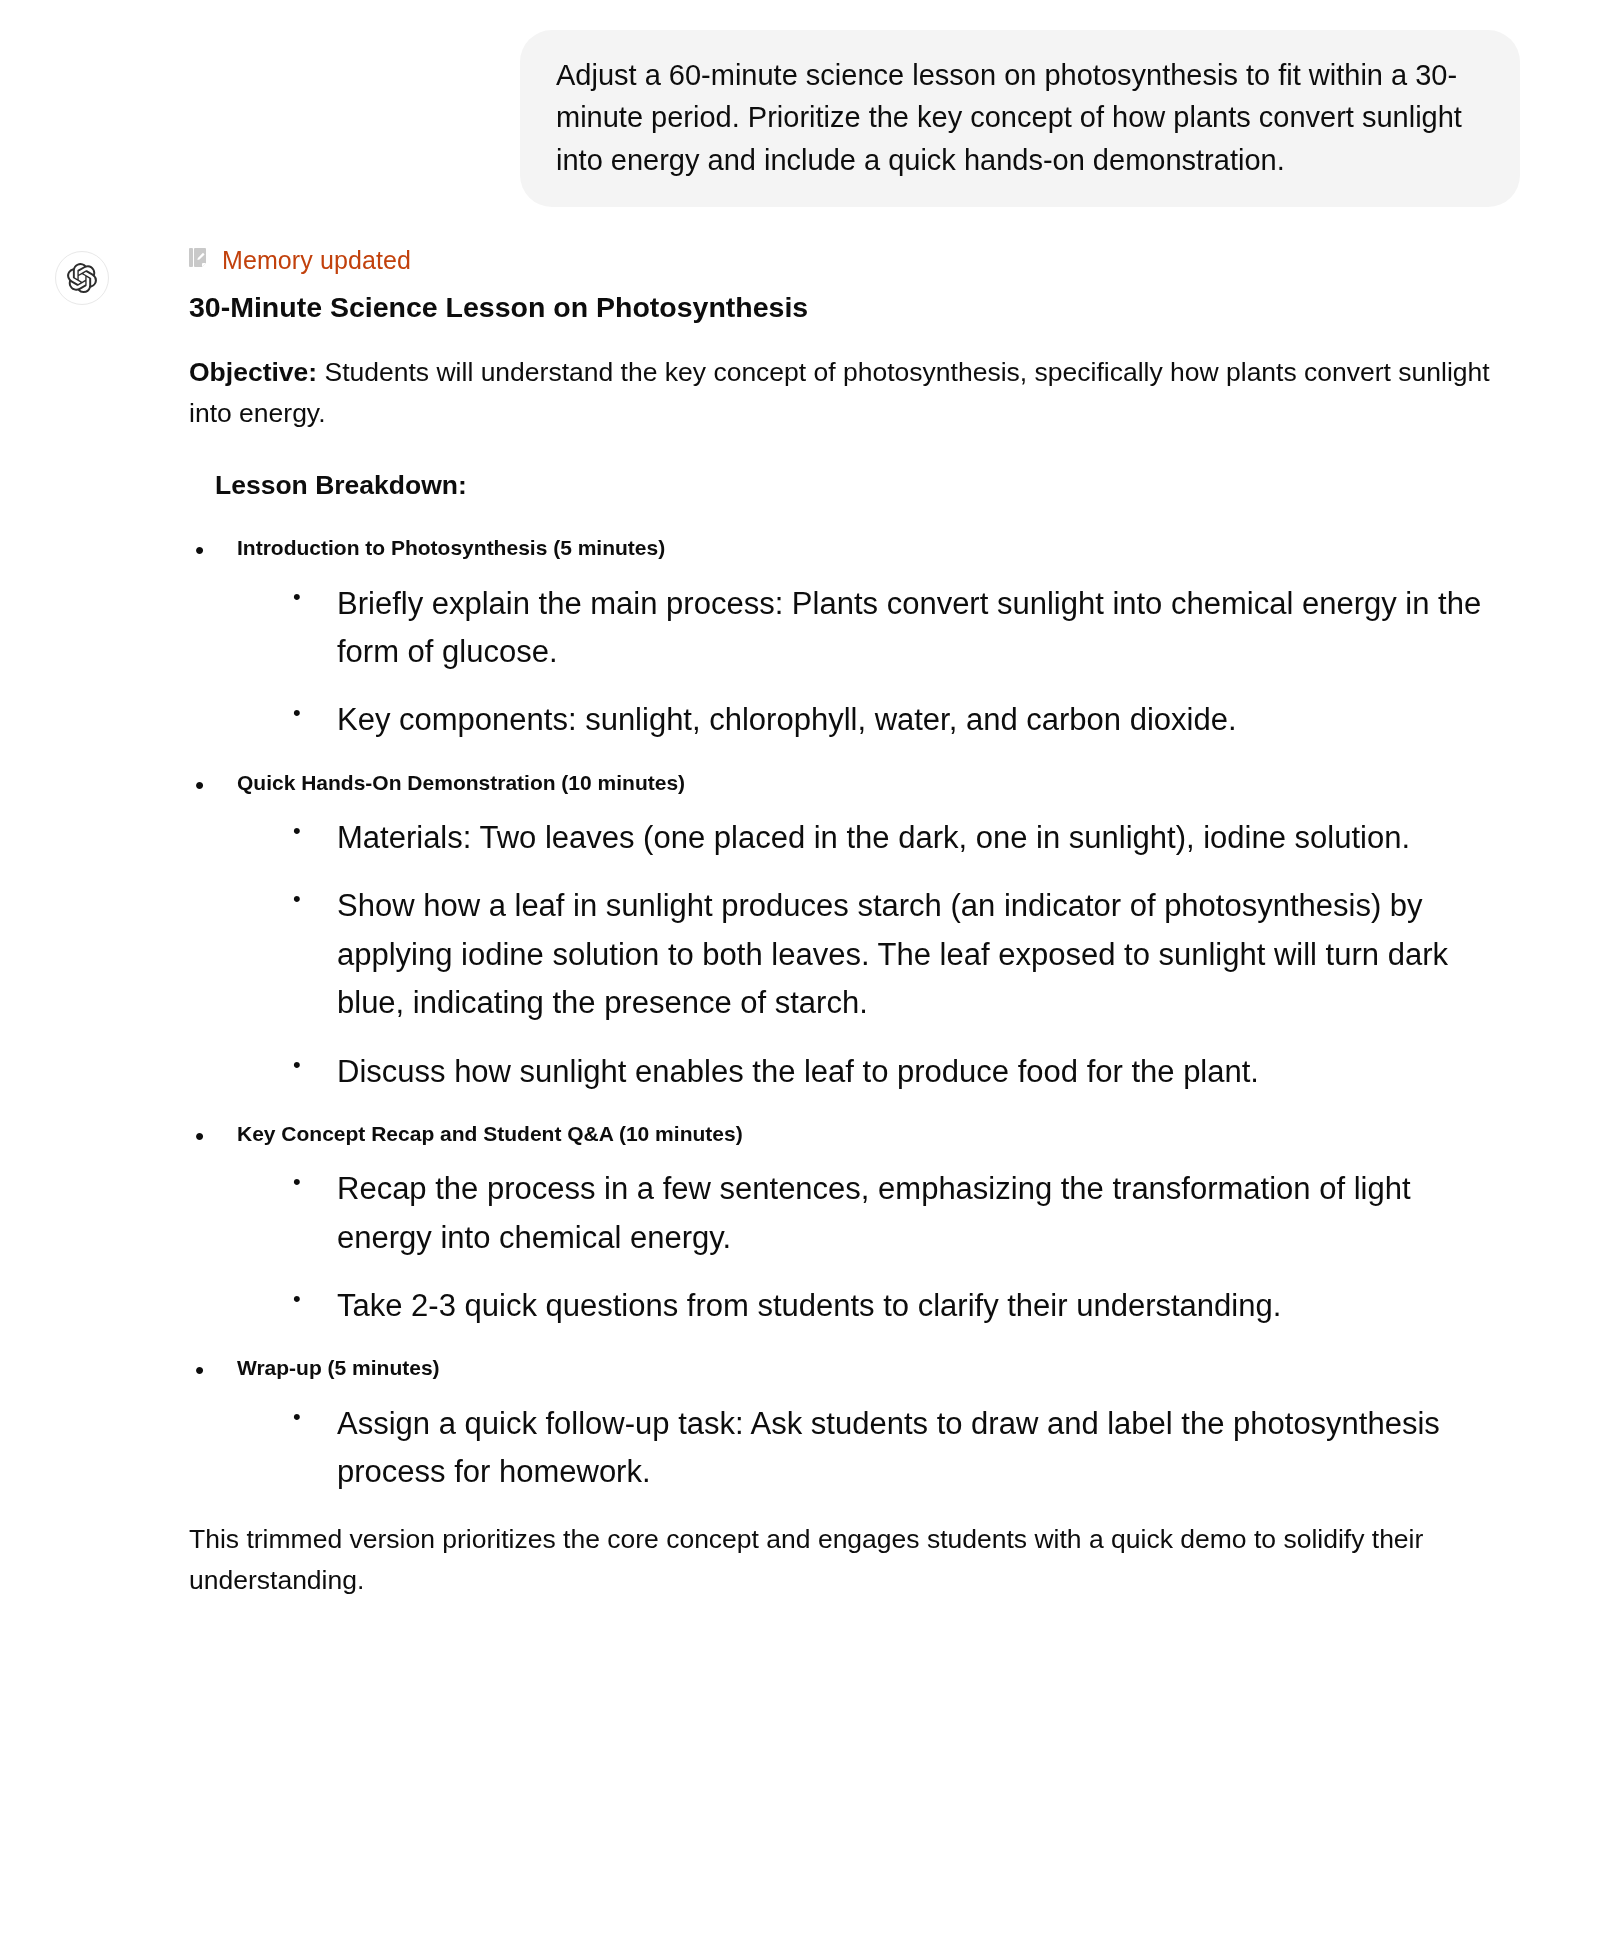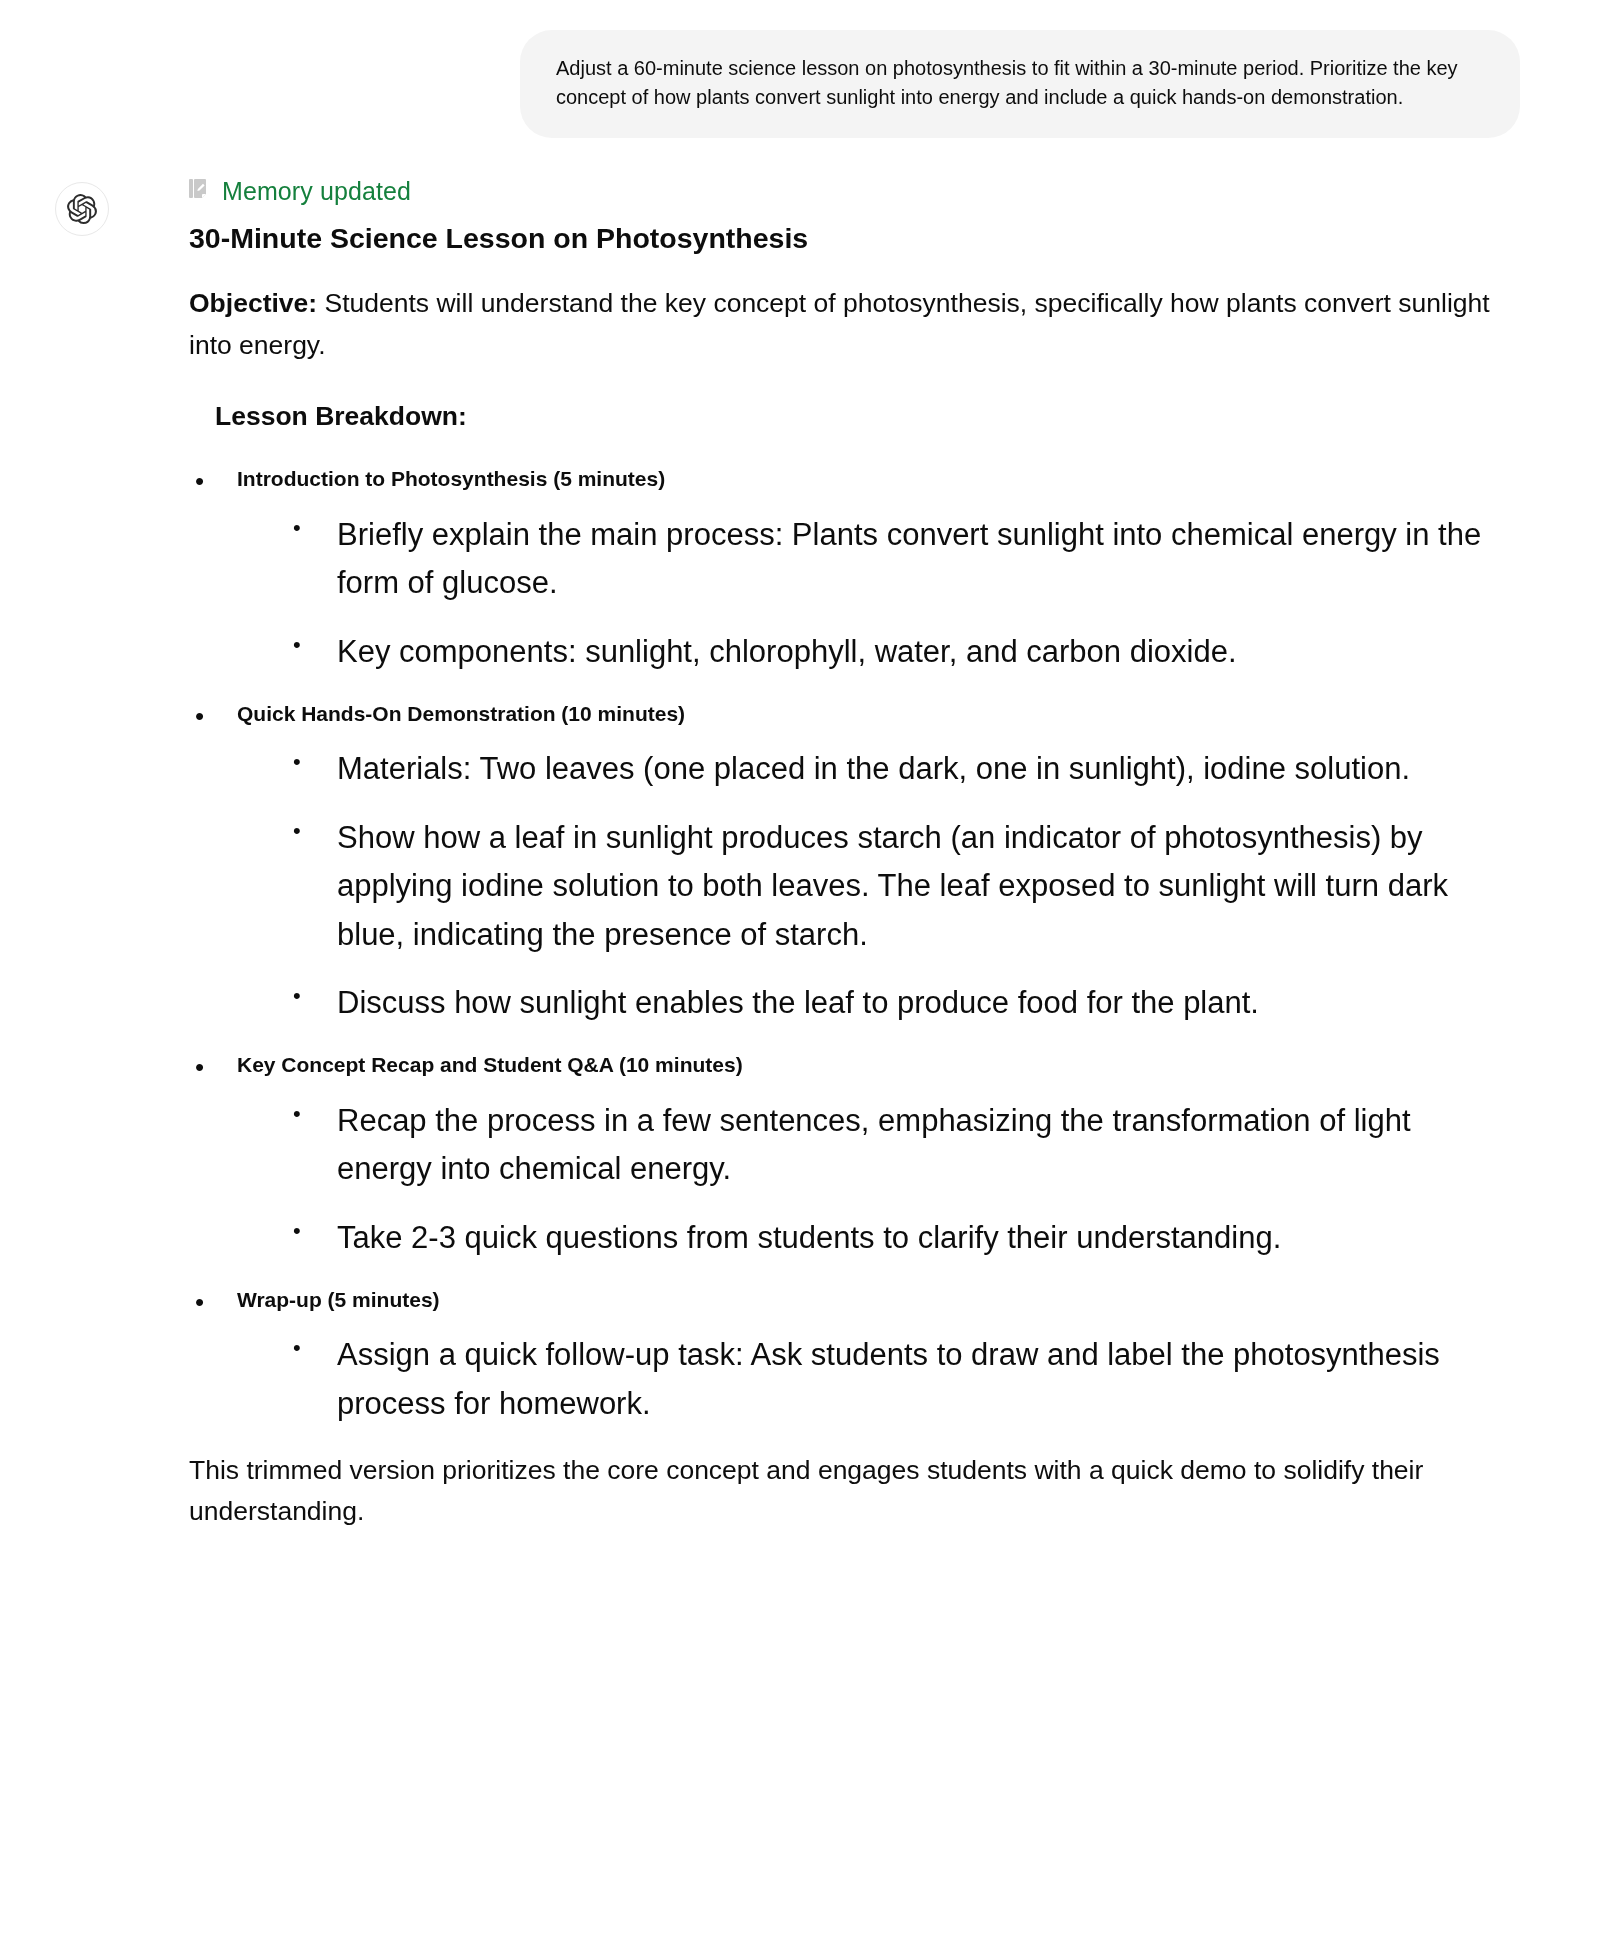--- a/index.html
+++ b/index.html
@@ -27,21 +27,21 @@
   .user-turn {
     display: flex;
     justify-content: flex-end;
     padding: 30px 80px 0 80px;
   }
   .user-bubble {
     background: #f4f4f4;
     border-radius: 32px;
     padding: 24px 36px 26px 36px;
     max-width: 1000px;
-    font-size: 20px;
+    font-size: 29px;
     line-height: 1.46;
     color: #0d0d0d;
     white-space: pre-wrap;
   }
 
   
   .assistant-turn {
     display: flex;
     align-items: flex-start;
     padding: 38px 90px 40px 55px;
@@ -69,21 +69,21 @@
   
   .memory-row {
     display: flex;
     align-items: center;
     gap: 11px;
     margin-bottom: 14px;
   }
   .memory-icon { display: block; }
   .memory-label {
     font-size: 25px;
-    color: #15803d;
+    color: #c2410c;
     line-height: 1.2;
     letter-spacing: 0.1px;
     text-align: center;
   }
 
   h2.answer-title {
     font-size: 28.5px;
     font-weight: bold;
     margin: 14px 0 26px 0;
     line-height: 1.3;

